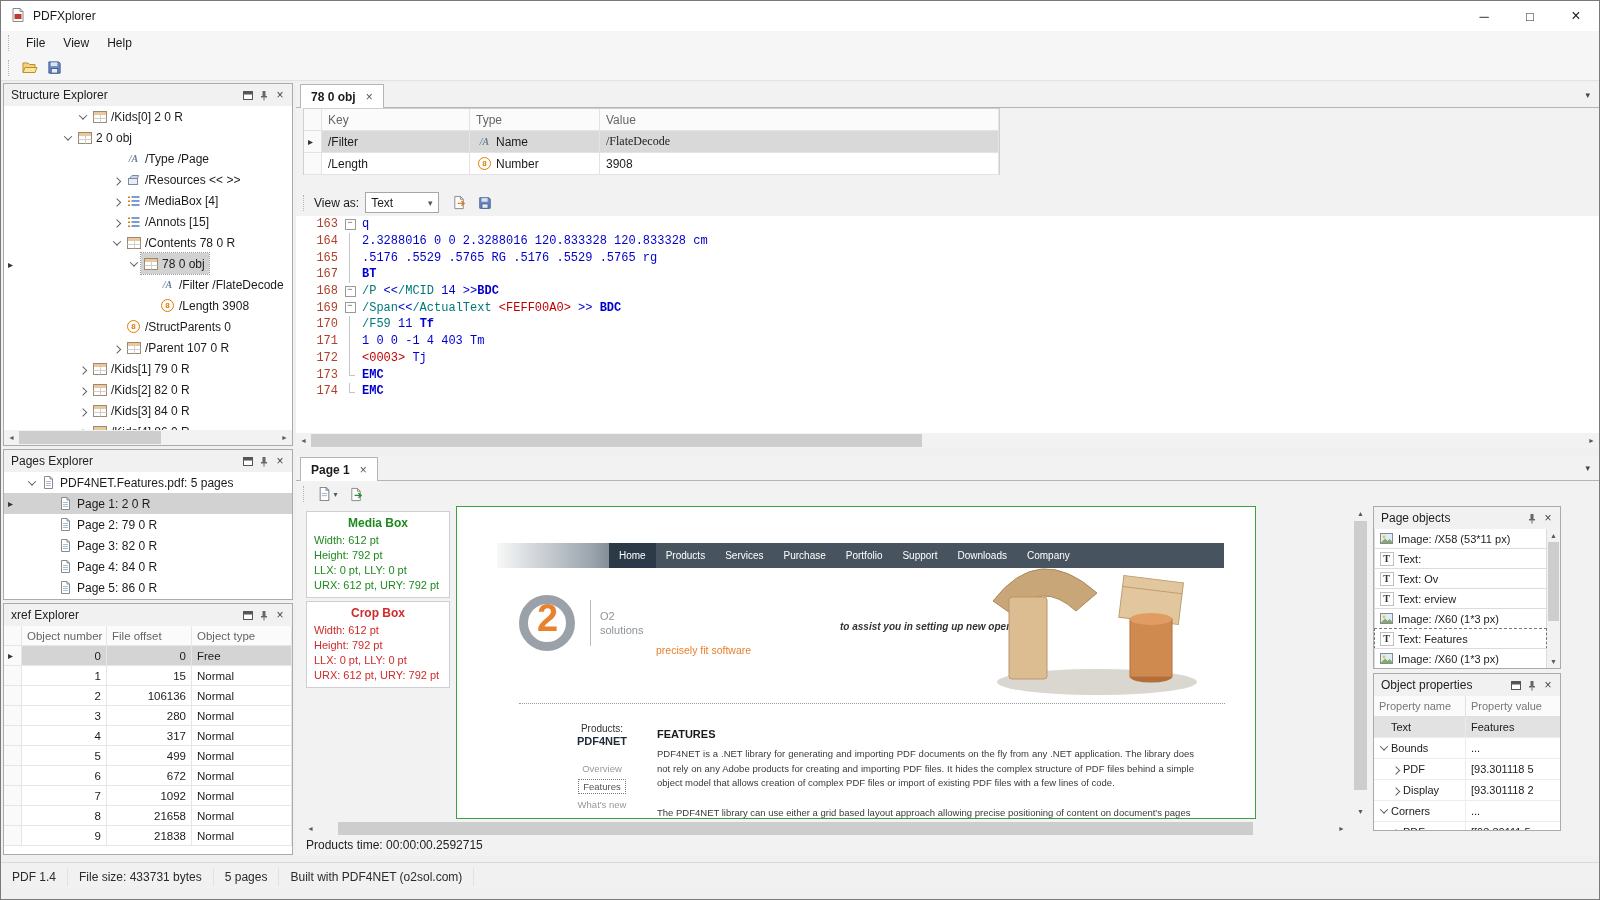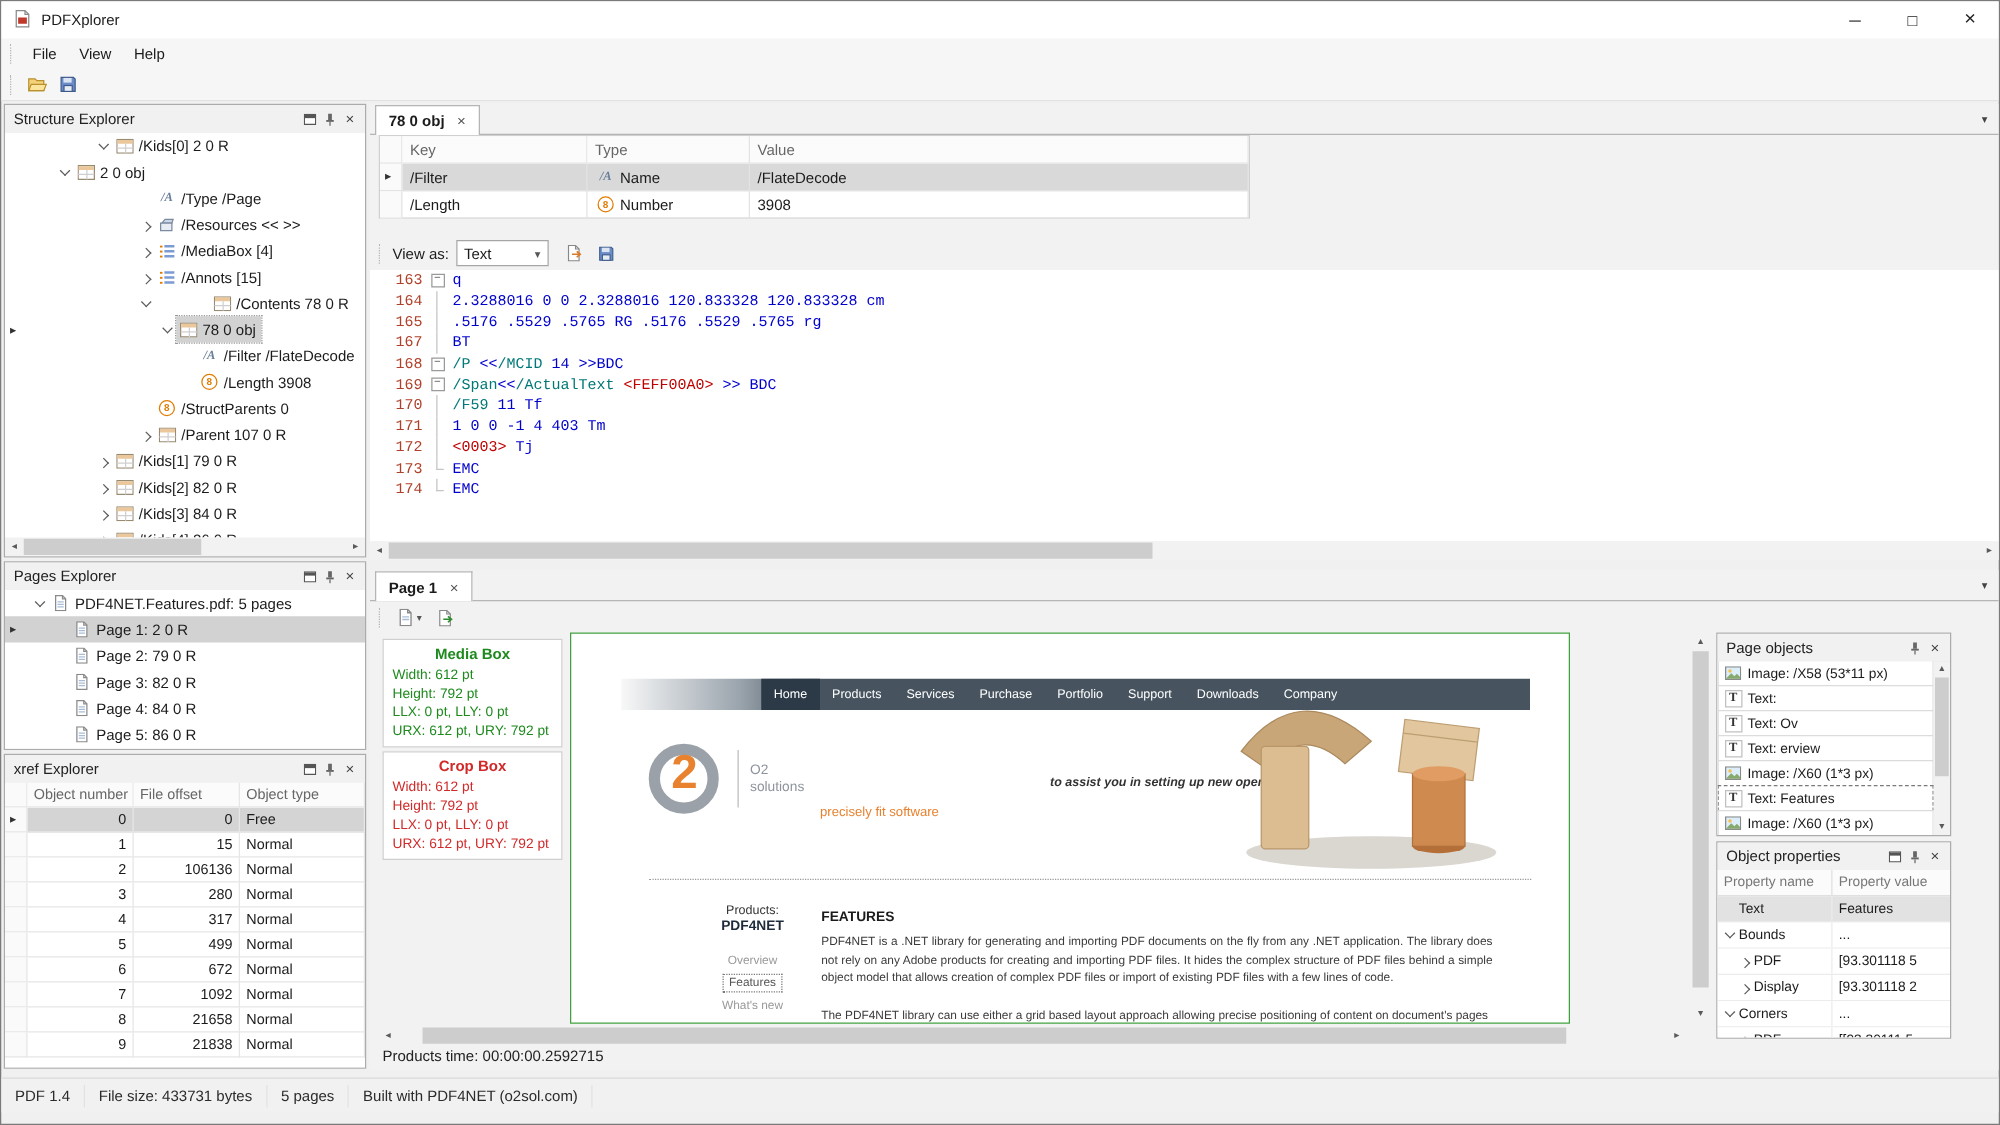--- a/index.html
+++ b/index.html
@@ -67,21 +67,21 @@
   
   .codearea{position:absolute;left:0;top:133px;width:100%;height:217px;background:#fff;overflow:hidden;
             font:12px "Liberation Mono",monospace}
   .code-line{height:16.7px;display:flex;align-items:center}
   .ln{width:42px;text-align:right;color:#b0402a;flex:none;padding-right:5px}
   .fold{width:14px;flex:none;position:relative;height:100%;display:flex;align-items:center;justify-content:center}
   .fl{position:absolute;left:6px;top:0;bottom:0;width:1px;background:#c4c4c4}
   .fl-end{position:absolute;left:6px;top:0;height:9px;width:5px;border-left:1px solid #c4c4c4;border-bottom:1px solid #c4c4c4}
   .fbox{width:9px;height:9px;border:1px solid #9a9a9a;background:#fff;font-size:9px;line-height:7px;text-align:center;color:#555;z-index:1}
   .src{white-space:pre;padding-left:5px}
-  .tk-b{color:#0000cd}.tk-n{color:#007878}.tk-s{color:#c00000}.tk-o{color:#0000cd;font-weight:normal}
+  .tk-b{color:#0000cd}.tk-n{color:#007878}.tk-s{color:#c00000}.tk-o{color:#0000cd;font-weight:bold}
   
   .xr-row{display:flex;height:20px}
   .xr-row.sel{background:#d4d4d4}
   .xr-cell{box-sizing:border-box;border-right:1px solid #e6e6e6;border-bottom:1px solid #e6e6e6;padding:0 5px;display:flex;align-items:center;overflow:hidden;white-space:nowrap;flex:none;font-size:11.5px}
   .xr-cell.h{color:#666;background:#fbfbfb}
   .xr-cell.num{justify-content:flex-end}
   .xr-cell.gut{background:#fafafa;padding:0}
   
   .infobox{position:absolute;width:144px;background:#fff;border:1px solid #cfcfcf;padding:4px 7px;box-sizing:border-box}
   .ib-title{text-align:center;font-weight:bold;margin-bottom:3px}
@@ -206,21 +206,21 @@
               <svg width="14" height="12" viewBox="0 0 14 12">
                 <rect x="0.5" y="0.5" width="13" height="11" fill="#fff" stroke="#998a72"></rect>
                 <rect x="1" y="1" width="12" height="3" fill="#eac89b"></rect>
                 <line x1="0.5" y1="7.5" x2="13.5" y2="7.5" stroke="#cfcfcf"></line>
                 <line x1="7.5" y1="4" x2="7.5" y2="11.5" stroke="#cfcfcf"></line>
               </svg>
             </span>
             <span class="tree-label">/Kids[0] 2 0 R</span>
           </span>
         </div>
-        <div class="tree-row" style="padding-left: 40px;">
+        <div class="tree-row" style="padding-left: 56px;">
           <span class="expander">
             <i class="chev d"></i>
           </span>
           <span class="tree-grp">
             <span class="tree-ic">
               <svg width="14" height="12" viewBox="0 0 14 12">
                 <rect x="0.5" y="0.5" width="13" height="11" fill="#fff" stroke="#998a72"></rect>
                 <rect x="1" y="1" width="12" height="3" fill="#eac89b"></rect>
                 <line x1="0.5" y1="7.5" x2="13.5" y2="7.5" stroke="#cfcfcf"></line>
                 <line x1="7.5" y1="4" x2="7.5" y2="11.5" stroke="#cfcfcf"></line>
@@ -281,21 +281,21 @@
                 <rect x="4.5" y="5" width="8" height="2" fill="#7b9bd2"></rect>
                 <rect x="4.5" y="9" width="8" height="2" fill="#7b9bd2"></rect>
                 <rect x="1" y="1.5" width="2" height="1.5" fill="#e07c00"></rect>
                 <rect x="1" y="5.5" width="2" height="1.5" fill="#e07c00"></rect>
                 <rect x="1" y="9.5" width="2" height="1.5" fill="#e07c00"></rect>
               </svg>
             </span>
             <span class="tree-label">/Annots [15]</span>
           </span>
         </div>
-        <div class="tree-row" style="padding-left: 105px; gap: 44px;">
+        <div class="tree-row" style="padding-left: 105px;">
           <span class="expander">
             <i class="chev d"></i>
           </span>
           <span class="tree-grp">
             <span class="tree-ic">
               <svg width="14" height="12" viewBox="0 0 14 12">
                 <rect x="0.5" y="0.5" width="13" height="11" fill="#fff" stroke="#998a72"></rect>
                 <rect x="1" y="1" width="12" height="3" fill="#eac89b"></rect>
                 <line x1="0.5" y1="7.5" x2="13.5" y2="7.5" stroke="#cfcfcf"></line>
                 <line x1="7.5" y1="4" x2="7.5" y2="11.5" stroke="#cfcfcf"></line>
@@ -660,21 +660,21 @@
           </div>
           <div class="kv-row sel">
             <span class="kv-cell gut" style="width: 18px;"></span>
             <span class="kv-cell" style="width: 148px;">/Filter</span>
             <span class="kv-cell" style="width: 130px;">
               <span class="tree-ic">
                 <i class="ic-name">/A</i>
               </span>
               <span>Name</span>
             </span>
-            <span class="kv-cell" style="width: 399px;">/FlateDecode</span>
+            <span class="kv-cell" style="width: 399px; font-family: Liberation Serif, serif;">/FlateDecode</span>
           </div>
           <div class="kv-row">
             <span class="kv-cell gut" style="width: 18px;"></span>
             <span class="kv-cell" style="width: 148px;">/Length</span>
             <span class="kv-cell" style="width: 130px;">
               <span class="tree-ic">
                 <i class="ic-num">8</i>
               </span>
               <span>Number</span>
             </span>

